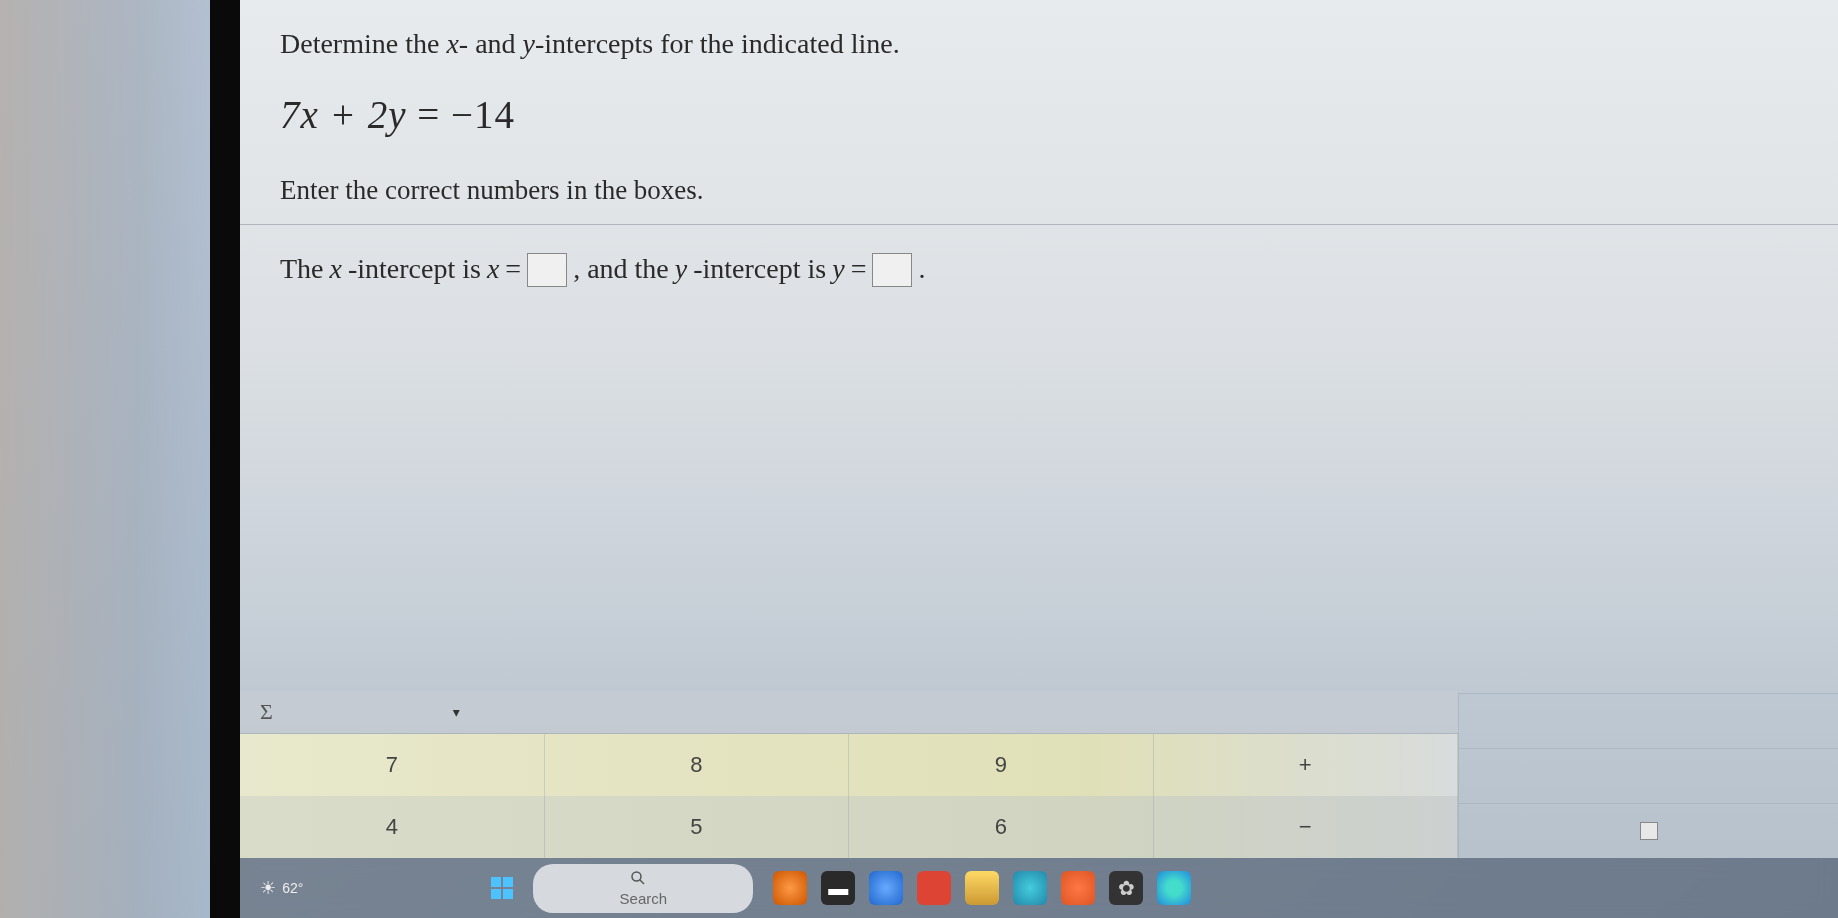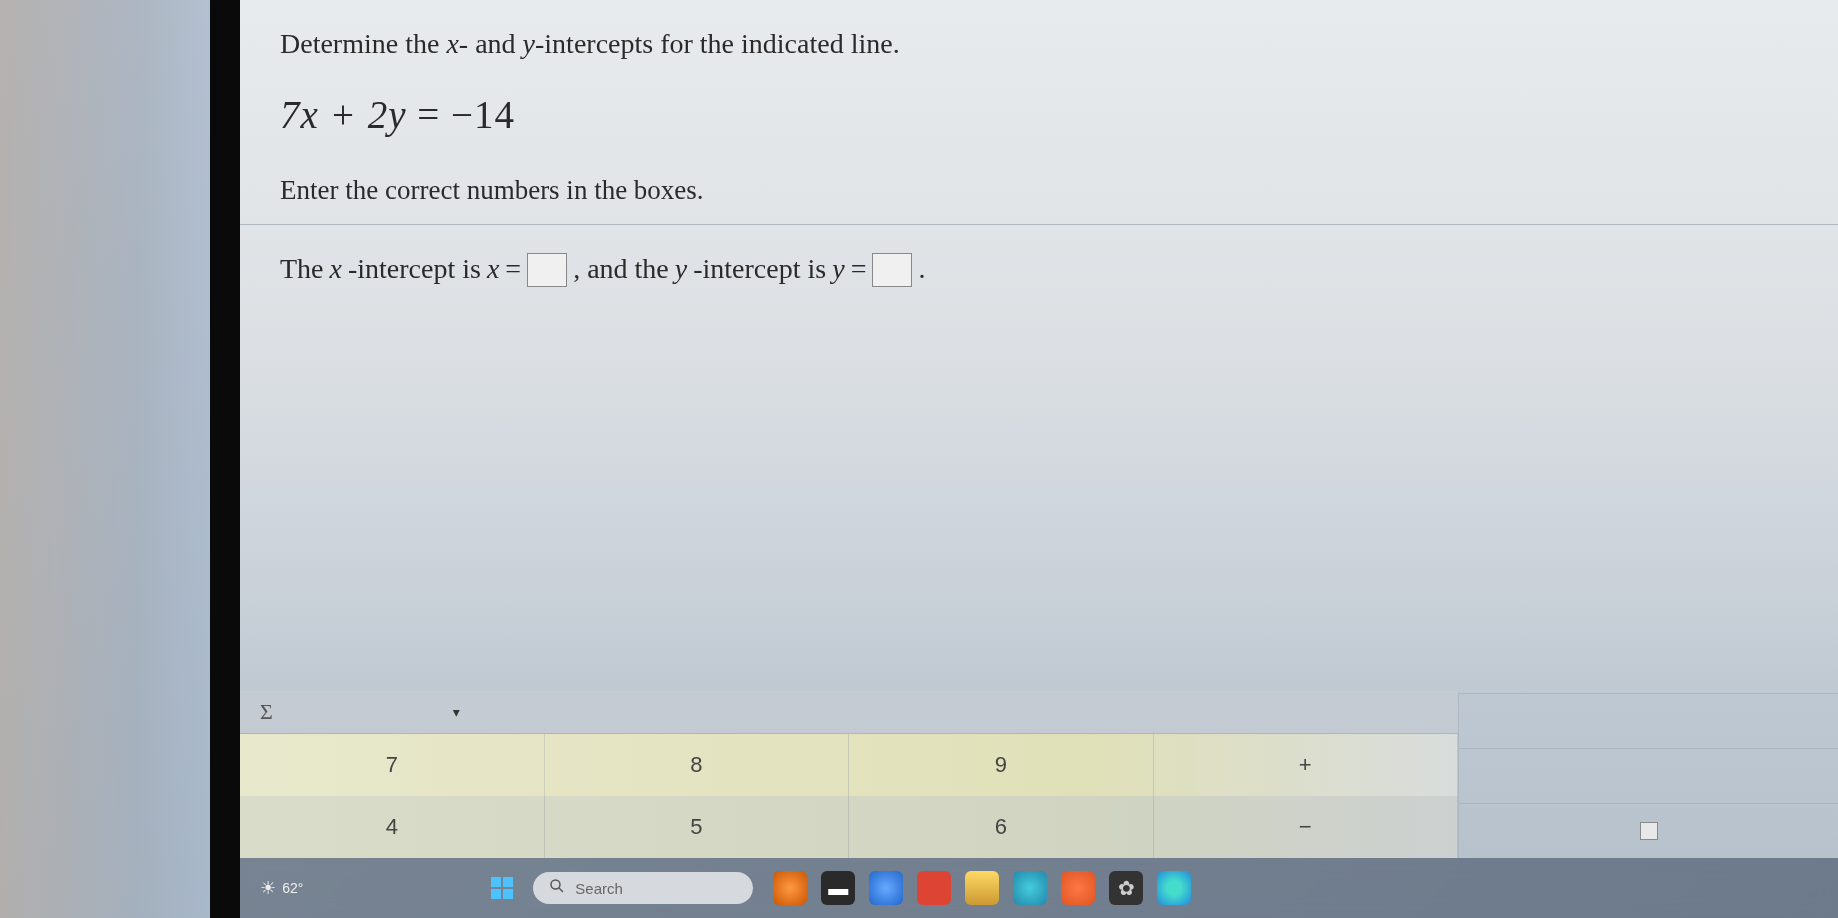--- a/index.html
+++ b/index.html
@@ -223,20 +223,21 @@
       background: #4cc2ff;
     }
     .search-box {
       display: flex;
       align-items: center;
       background: rgba(255,255,255,0.7);
       border-radius: 20px;
       padding: 6px 16px;
       width: 220px;
       margin-right: 20px;
+      flex-direction: column;
     }
     .search-icon {
       margin-right: 10px;
       color: #555;
       font-size: 16px;
     }
     .search-text {
       color: #666;
       font-size: 15px;
       font-family: Arial, sans-serif;

